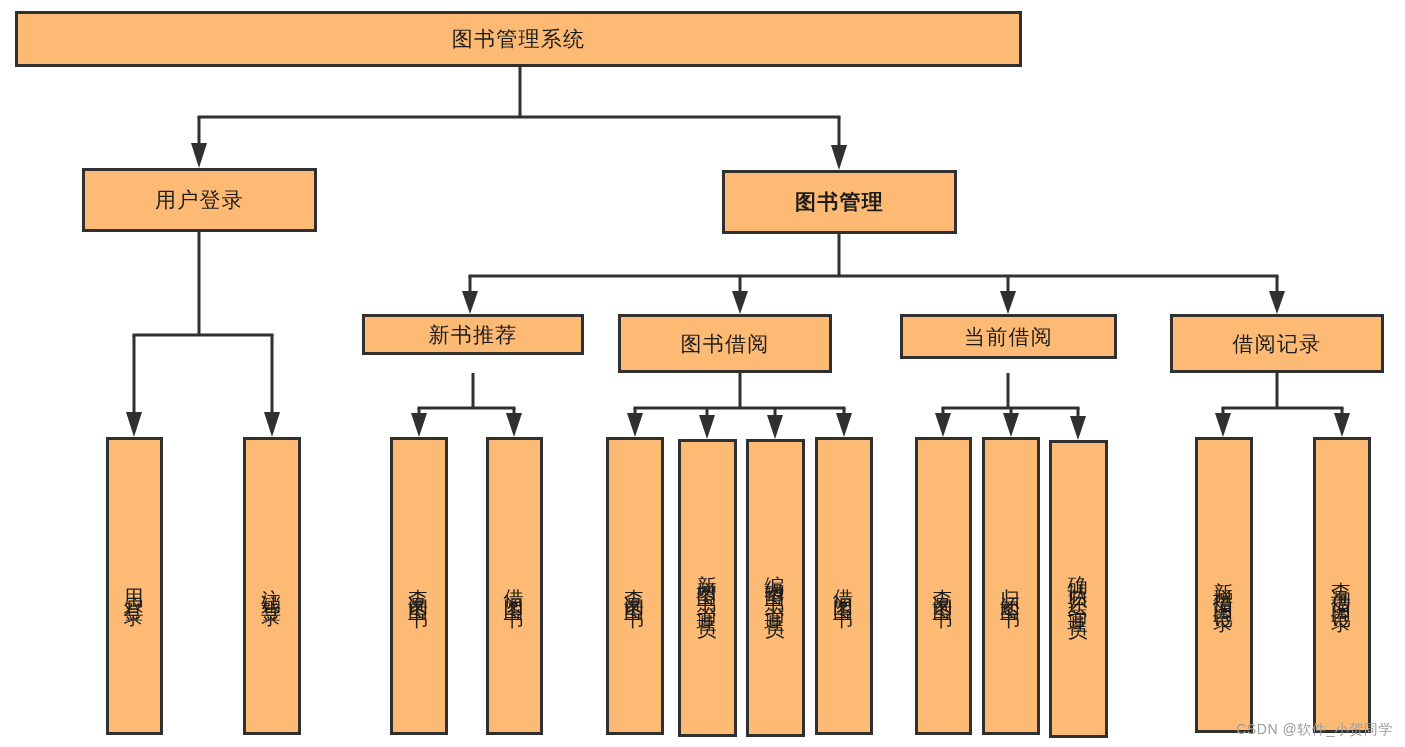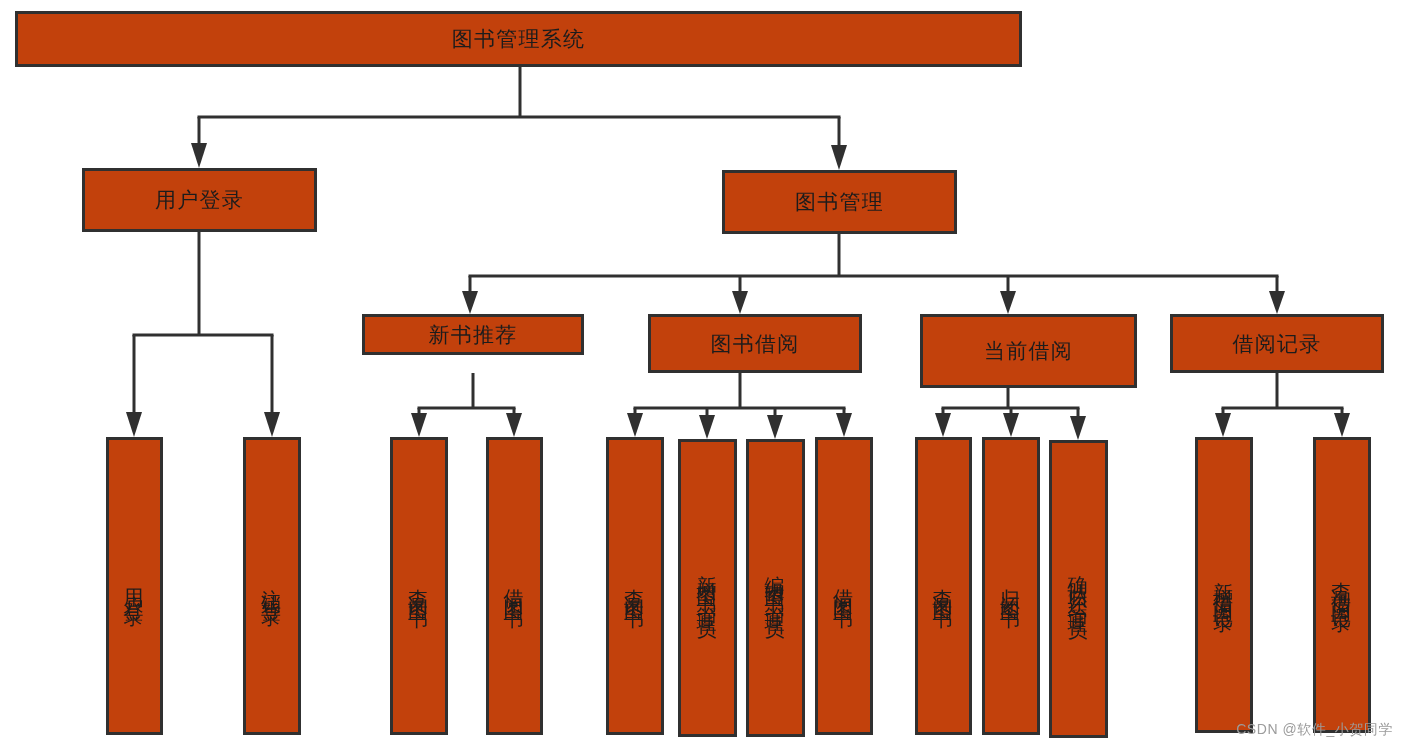--- a/index.html
+++ b/index.html
@@ -9,21 +9,21 @@
     height: 747px;
     background: #ffffff;
     font-family: "Liberation Sans", "DejaVu Sans", sans-serif;
     overflow: hidden;
   }
   .wires { position: absolute; left: 0; top: 0; z-index: 1; }
   .box {
     position: absolute;
     box-sizing: border-box;
     border: 3px solid #303030;
-    background: #c2410c;
+    background: #fdba74;
     display: flex;
     align-items: center;
     justify-content: center;
     color: #1c1c1c;
     font-size: 21px;
     letter-spacing: 0.06em;
     z-index: 2;
     white-space: nowrap;
   }
   .leaf {
@@ -38,24 +38,24 @@
     right: 12px;
     bottom: 8px;
     color: #9c9c9c;
     font-size: 14px;
     letter-spacing: 0.04em;
     z-index: 3;
   }
   
   #b-root        { left: 15px;   top: 11px;  width: 1007px; height: 56px; }
   #b-user-login  { left: 82px;   top: 168px; width: 235px;  height: 64px; }
-  #b-book-mgmt   { left: 722px;  top: 170px; width: 235px;  height: 64px; }
+  #b-book-mgmt   { left: 722px;  top: 170px; width: 235px;  height: 64px; font-weight: bold; }
   #b-new-book    { left: 362px;  top: 314px; width: 222px;  height: 41px; }
-  #b-book-borrow { left: 648px;  top: 314px; width: 214px;  height: 59px; }
-  #b-current     { left: 900px;  top: 314px; width: 217px;  height: 74px; margin-left: 20px; }
+  #b-book-borrow { left: 618px;  top: 314px; width: 214px;  height: 59px; }
+  #b-current     { left: 900px;  top: 314px; width: 217px;  height: 45px; }
   #b-records     { left: 1170px; top: 314px; width: 214px;  height: 59px; }
   #l-ul-login    { left: 106px;  top: 437px; width: 57px;  height: 298px; }
   #l-ul-logout   { left: 243px;  top: 437px; width: 58px;  height: 298px; }
   #l-nb-query    { left: 390px;  top: 437px; width: 58px;  height: 298px; }
   #l-nb-borrow   { left: 486px;  top: 437px; width: 57px;  height: 298px; }
   #l-bb-query    { left: 606px;  top: 437px; width: 58px;  height: 298px; }
   #l-bb-add      { left: 678px;  top: 439px; width: 59px;  height: 298px; }
   #l-bb-edit     { left: 746px;  top: 439px; width: 59px;  height: 298px; }
   #l-bb-borrow   { left: 815px;  top: 437px; width: 58px;  height: 298px; }
   #l-cb-query    { left: 915px;  top: 437px; width: 57px;  height: 298px; }

